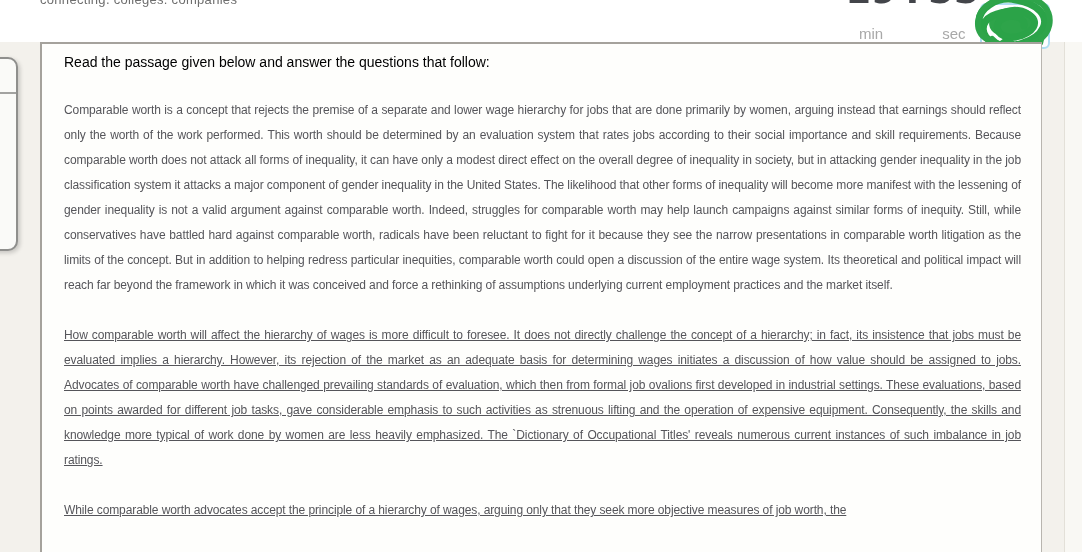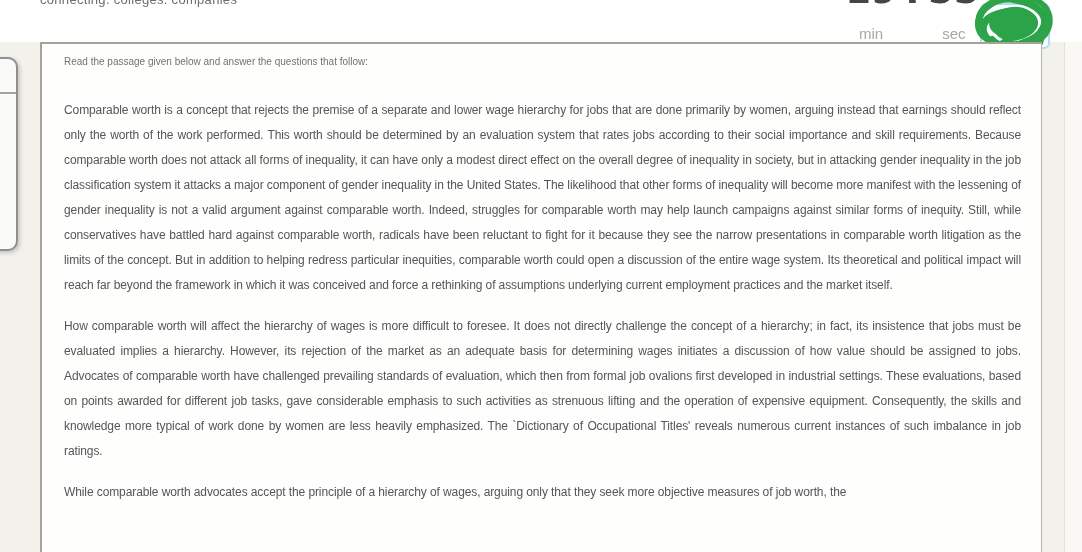--- a/index.html
+++ b/index.html
@@ -52,27 +52,27 @@
   
   .panel {
     position:absolute; left:40px; top:42px; width:1002px; height:512px;
     box-sizing:border-box;
     background:#fefefc;
     border-top:2px solid #a5a29c; border-left:2px solid #a5a29c;
     border-right:1px solid #b8b5af;
     padding:4px 20px 0 22px;
   }
   .instruction {
-    font-size:10px; color:#737373; line-height:24px; margin:2px 0 0 0;
+    font-size:14px; color:#000000; line-height:24px; margin:2px 0 0 0;
   }
   .passage-para {
     font-size:12px; color:#55555a; line-height:25px;
     text-align:justify; margin:24px 0 0 0; letter-spacing:-0.1px;
   }
-  .passage-para + .passage-para { margin-top:16px; }
+  .passage-para + .passage-para { margin-top:25px;text-decoration:underline; }
 </style>
 </head>
 <body>
 
 <div class="header">
   <div class="tagline">connecting. colleges. companies</div>
 
   <div class="timer">
     <div class="t-col">
       <span class="t-num">19</span>

